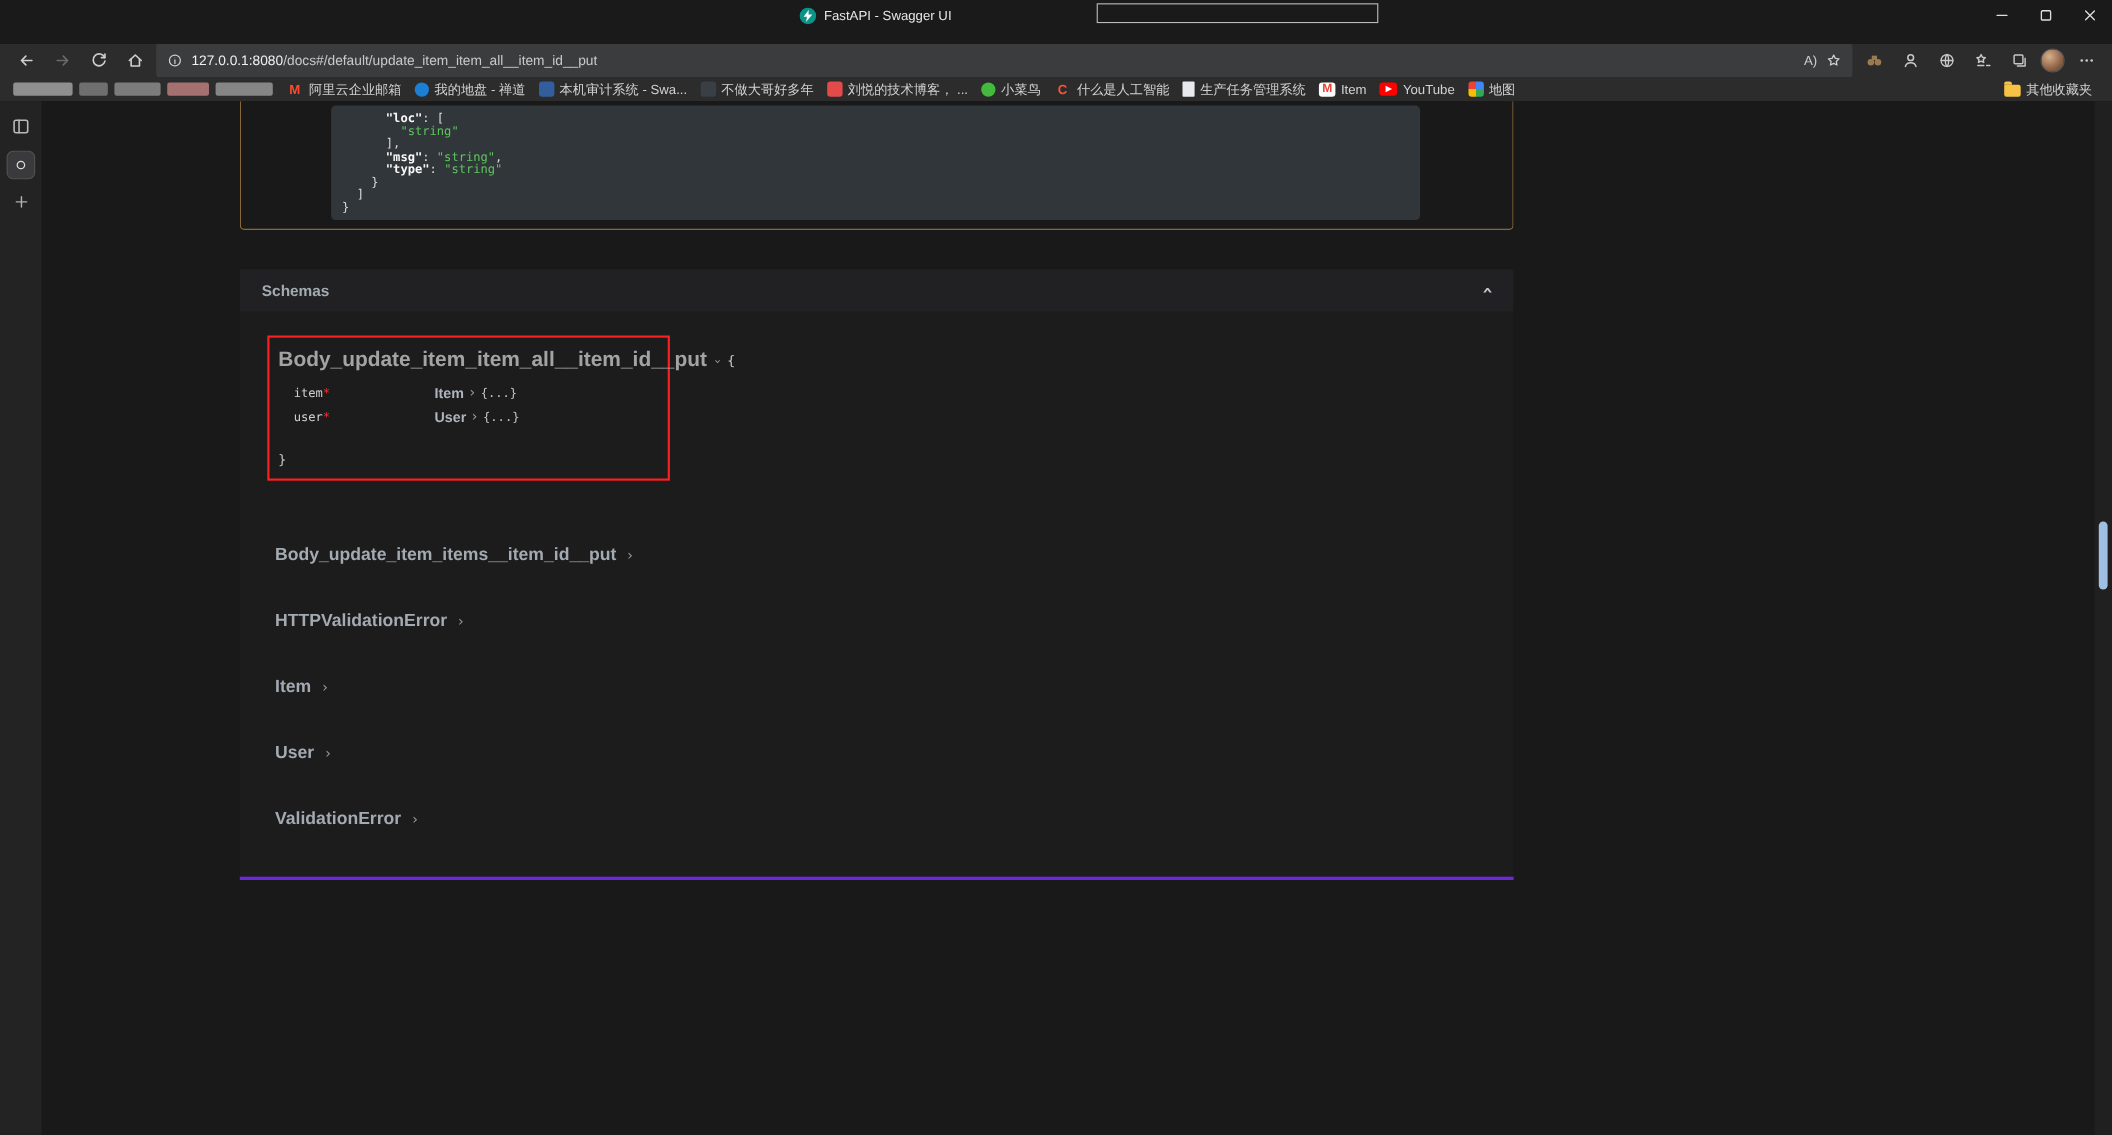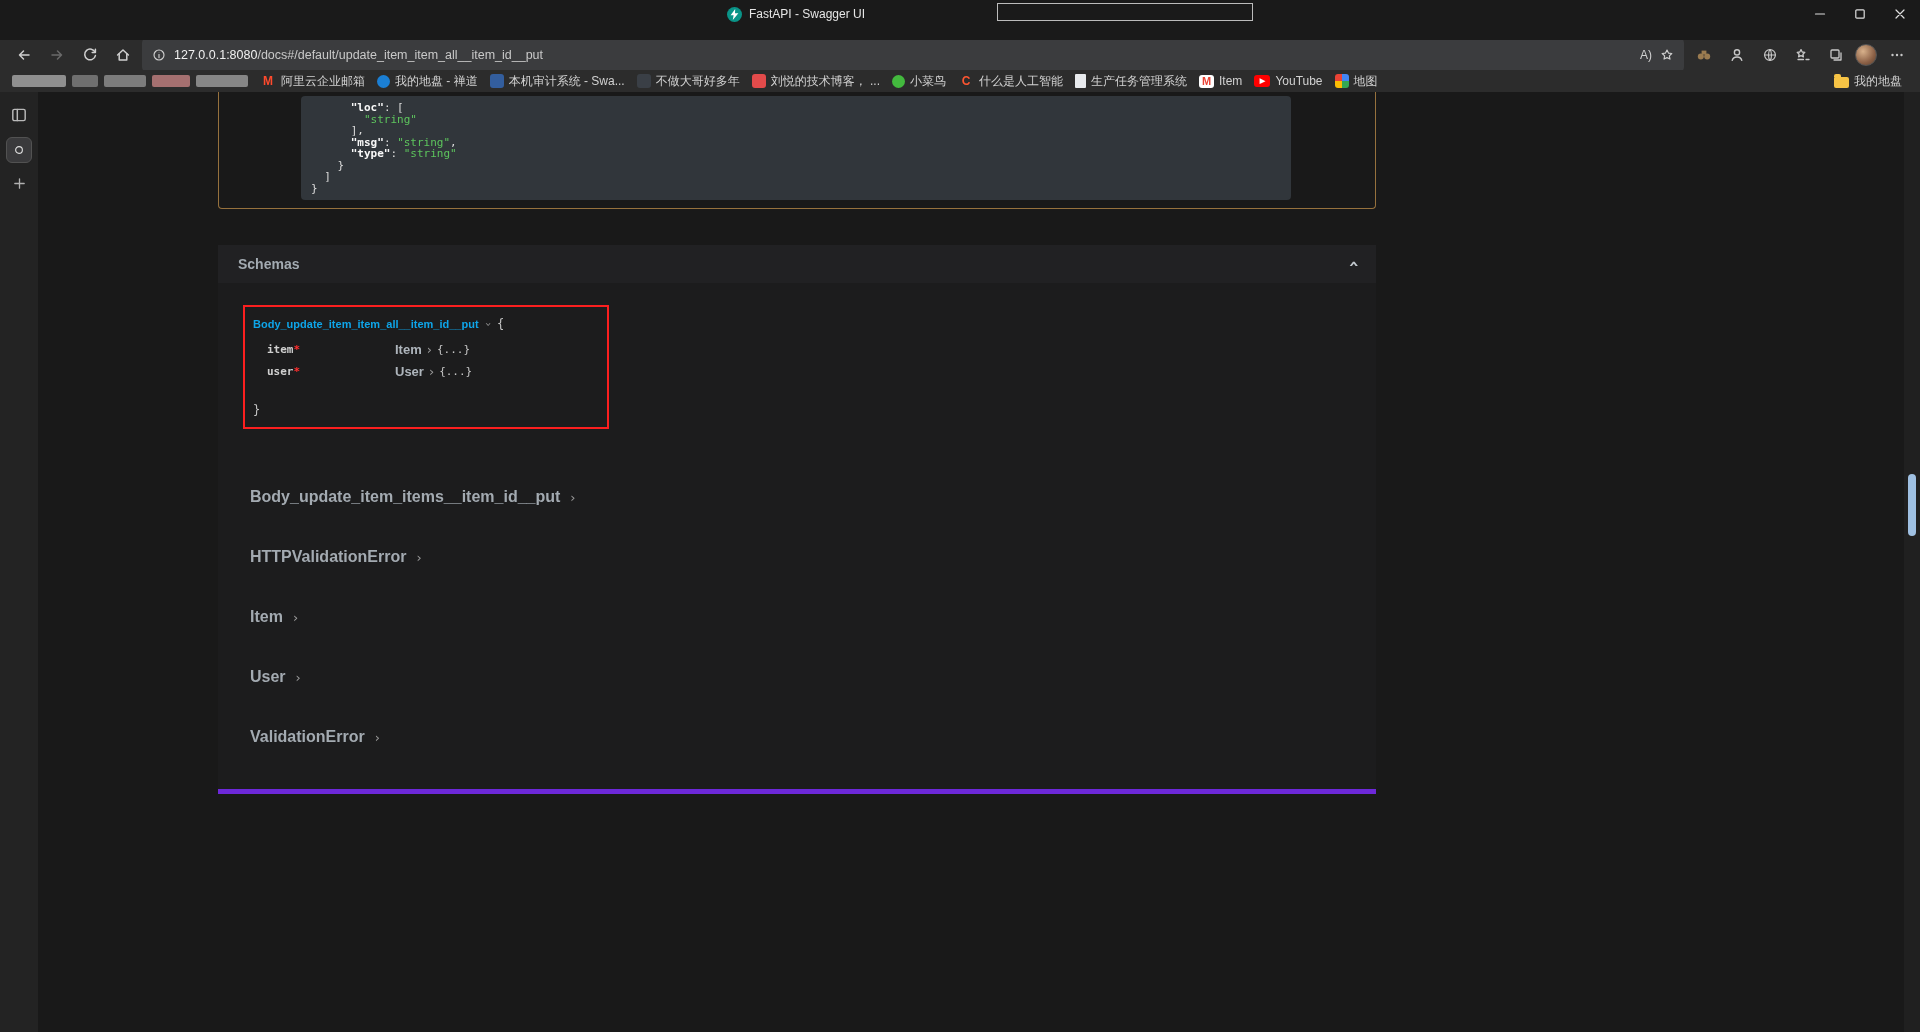--- a/index.html
+++ b/index.html
@@ -59,38 +59,38 @@
 
   
   .endpoint-tail { height: 117px; border: 1px solid #96713d; border-top: none; border-radius: 0 0 4px 4px; position: relative; }
   .code-panel { position: absolute; left: 82px; top: 4px; width: 990px; height: 104px; background: #31363b; border-radius: 4px;
                 padding: 6px 10px; font-family: "DejaVu Sans Mono", monospace; font-size: 11px; line-height: 11.5px; white-space: pre; overflow: hidden; }
   .tok-p { color: #dcdcdc; }
   .tok-k { color: #f8f8f8; font-weight: bold; }
   .tok-s { color: #5dc55d; }
 
   
-  .schemas-section { margin-top: 36px; background: #1c1c1d; border-bottom: 5px solid #6d28d9; }
+  .schemas-section { margin-top: 36px; background: #1c1c1d; border-bottom: 3px solid #6d28d9; }
   .schemas-header { height: 38px; background: #212123; display: flex; align-items: center; padding: 0 20px; }
   .schemas-title { font-size: 14px; font-weight: bold; color: #a3abb2; }
   .header-spacer { flex: 1 1 auto; }
   .chev { display: inline-block; color: #9a9a9a; font-family: "DejaVu Sans", sans-serif; }
   .chev-up { transform: rotate(-90deg); font-size: 17px; color: #c2c8ce; font-weight: bold; }
   .chev-down { transform: rotate(90deg); font-size: 11px; }
   .chev-right { font-size: 13px; }
 
   .models { padding: 22px 24px 22px; }
 
   .model-open { width: 366px; border: 2px solid #fb1f1f; padding: 10px 8px 10px; margin-left: 1px; margin-bottom: 38px; }
   .model-title-row { display: flex; align-items: center; gap: 7px; }
-  .model-title { font-size: 11px; font-weight: bold; color: #0ea5e9; }
+  .model-title { font-size: 19px; font-weight: bold; color: #a3a3a3; }
   .mono { font-family: "DejaVu Sans Mono", monospace; }
   .brace { font-size: 12px; color: #c6c6c6; }
   .props { margin: 9px 0 0 14px; display: grid; grid-template-columns: 128px 1fr; row-gap: 3px; }
-  .prop-name { font-family: "DejaVu Sans Mono", monospace; font-size: 11px; color: #d0d0d0; line-height: 19px; font-weight: bold; }
+  .prop-name { font-family: "DejaVu Sans Mono", monospace; font-size: 11px; color: #d0d0d0; line-height: 19px; }
   .star { color: #ff2d2d; }
   .prop-val { display: flex; align-items: center; gap: 5px; line-height: 19px; }
   .ref-name { font-size: 13px; font-weight: bold; color: #aeb5bc; }
   .preview { font-family: "DejaVu Sans Mono", monospace; font-size: 11px; color: #c6c6c6; }
   .prop-detail { line-height: 12px; }
   .prop-type { font-family: "DejaVu Sans Mono", monospace; font-size: 11px; color: #6f9fd8; display: block; }
   .prop-attr { font-family: "DejaVu Sans Mono", monospace; font-style: italic; font-size: 11px; color: #a7adb3; display: block; margin-top: 1px; }
   .prop-desc { margin-top: 13px; font-size: 12px; color: #d6d8da; }
   .close-brace { margin-top: 22px; }
 
@@ -268,21 +268,21 @@
           <span class="bm-label">YouTube</span>
         </span>
         <span class="bm">
           <span class="bm-ic bm-map" style="--c: #4285f4;"></span>
           <span class="bm-label">地图</span>
         </span>
       </span>
     <span class="bar-spacer"></span>
     <span class="bm">
       <span class="bm-ic bm-folder" style="--c:#f6c345"></span>
-      <span class="bm-label">我的地盘</span>
+      <span class="bm-label">其他收藏夹</span>
     </span>
   </div>
 
   <div class="app-body">
 
     <div class="edge-strip">
       <span class="strip-btn">
         <svg width="18" height="18" viewBox="0 0 16 16" fill="none" stroke="#b9b9b9" stroke-width="1.3">
             <rect x="2.5" y="3" width="11" height="10" rx="1.5"></rect>
             <path d="M6.5 3 V13"></path>

